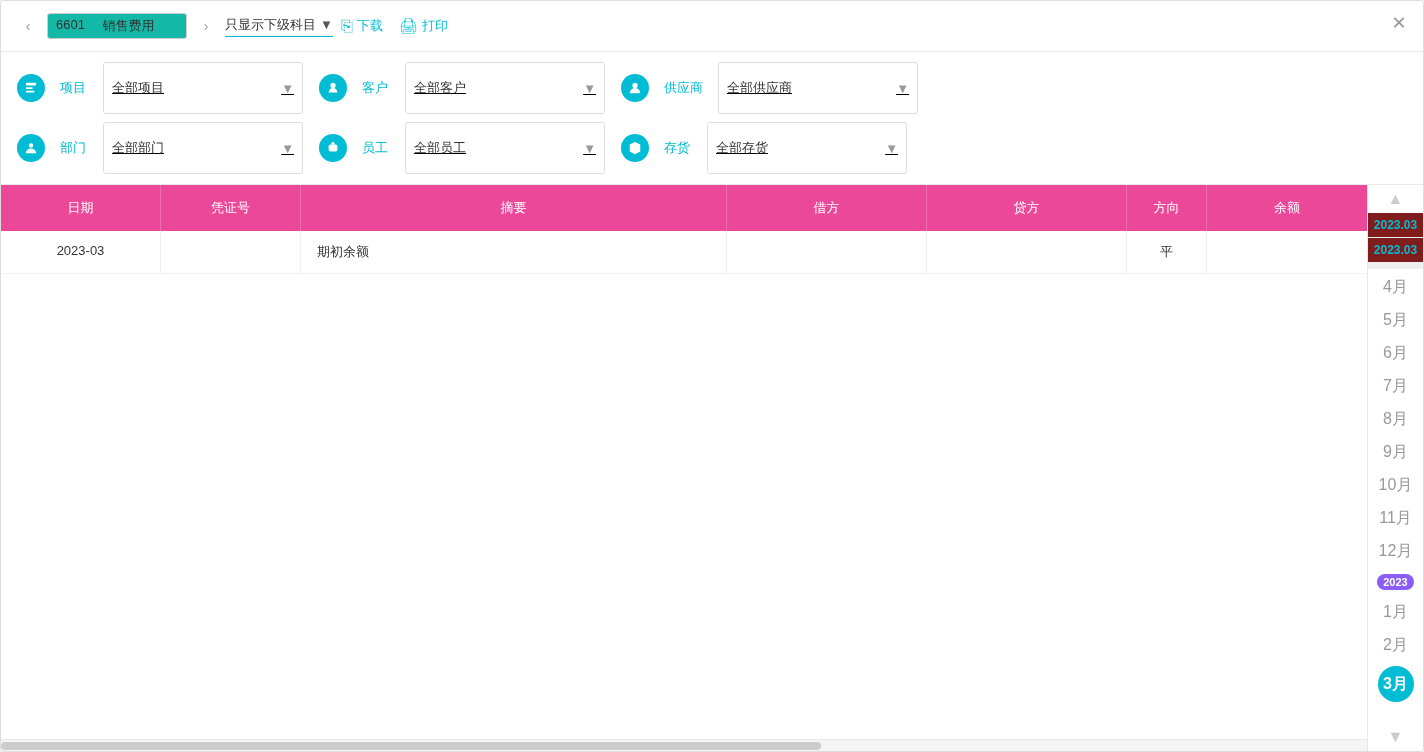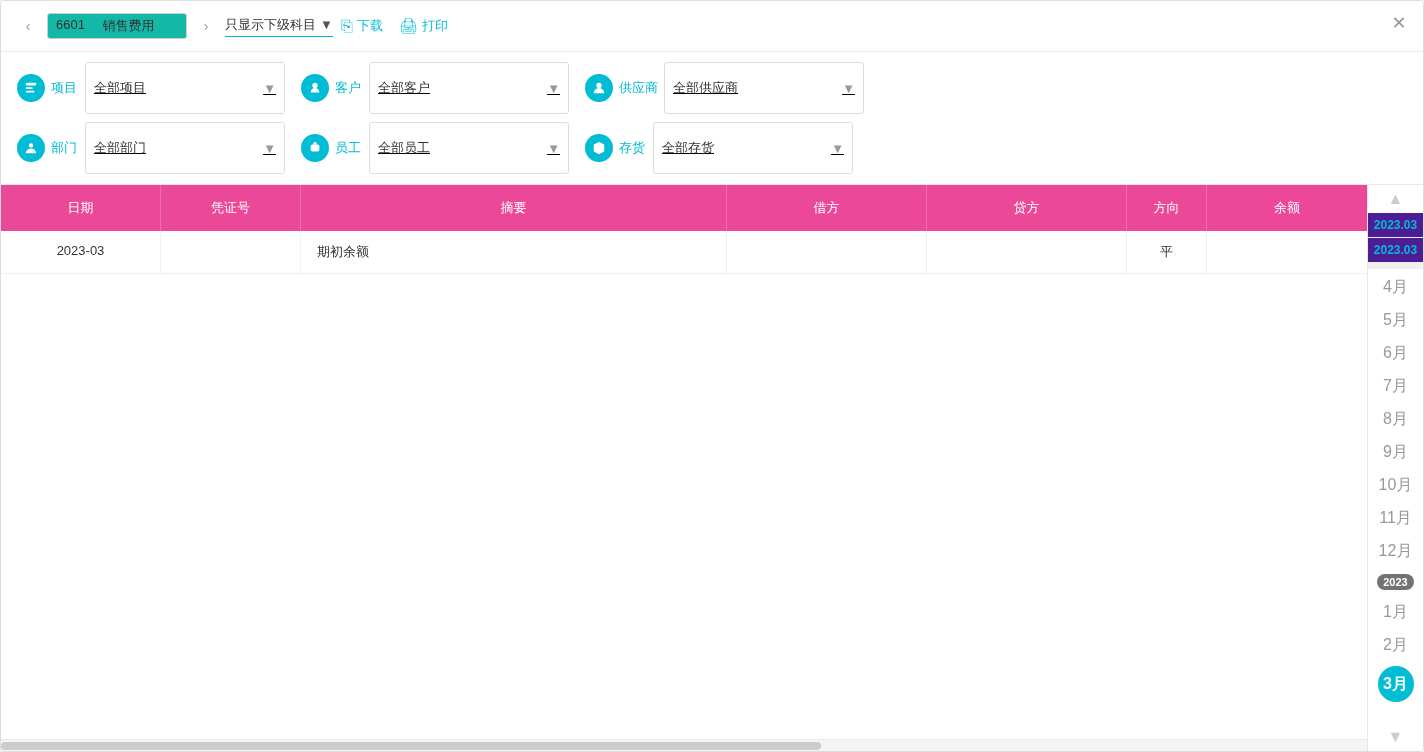--- a/index.html
+++ b/index.html
@@ -96,21 +96,21 @@
       border-bottom: 1px solid #e8e8e8;
     }
     .filter-row {
       display: flex;
       align-items: center;
       gap: 16px;
     }
     .filter-item {
       display: flex;
       align-items: center;
-      gap: 6px;
+      gap: 15px;
     }
     .filter-icon {
       width: 28px; height: 28px;
       border-radius: 50%;
       background: #00bcd4;
       display: flex; align-items: center; justify-content: center;
       color: #fff;
       font-size: 13px;
     }
     .filter-label {
@@ -224,21 +224,21 @@
       width: 36px;
       height: 36px;
       display: flex;
       align-items: center;
       justify-content: center;
       margin: 0 auto;
       padding: 0;
       font-weight: 600;
     }
     .month-item.year-badge {
-      background: #737373;
+      background: #8b5cf6;
       color: #fff;
       border-radius: 10px;
       padding: 2px 6px;
       font-size: 11px;
       font-weight: 600;
       width: auto;
       display: inline-block;
       margin: 2px auto;
     }
     .month-panel-inner {
@@ -254,21 +254,21 @@
       width: 100%;
       padding: 5px 0;
       text-align: center;
       cursor: pointer;
       font-size: 12px;
       color: #666;
       background: #f9f9f9;
       border-bottom: 1px solid #eee;
     }
     .period-entry.selected {
-      background: #4c1d95;
+      background: #7f1d1d;
       color: #00bcd4;
       font-weight: 600;
     }
     .period-sep {
       width: 100%;
       height: 6px;
       background: #f0f0f0;
     }
   </style>
 </head>

